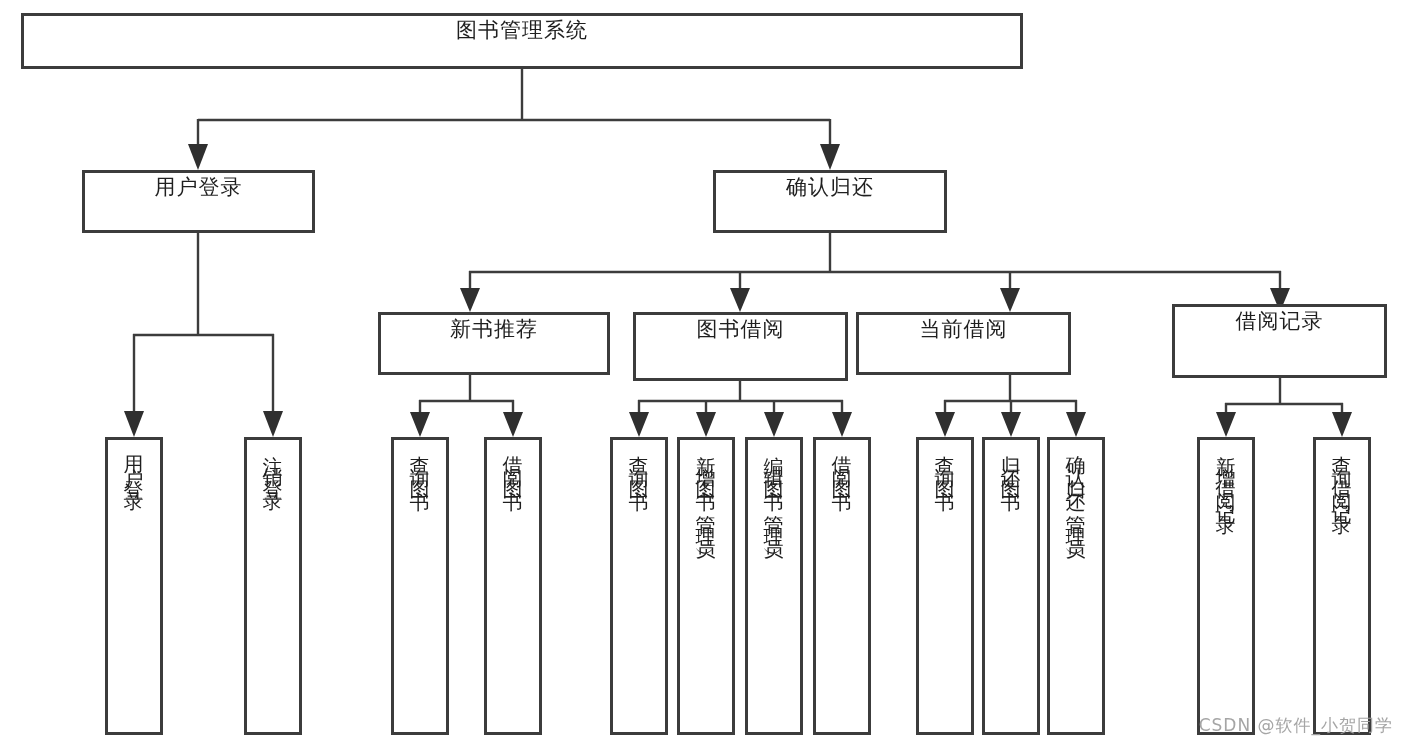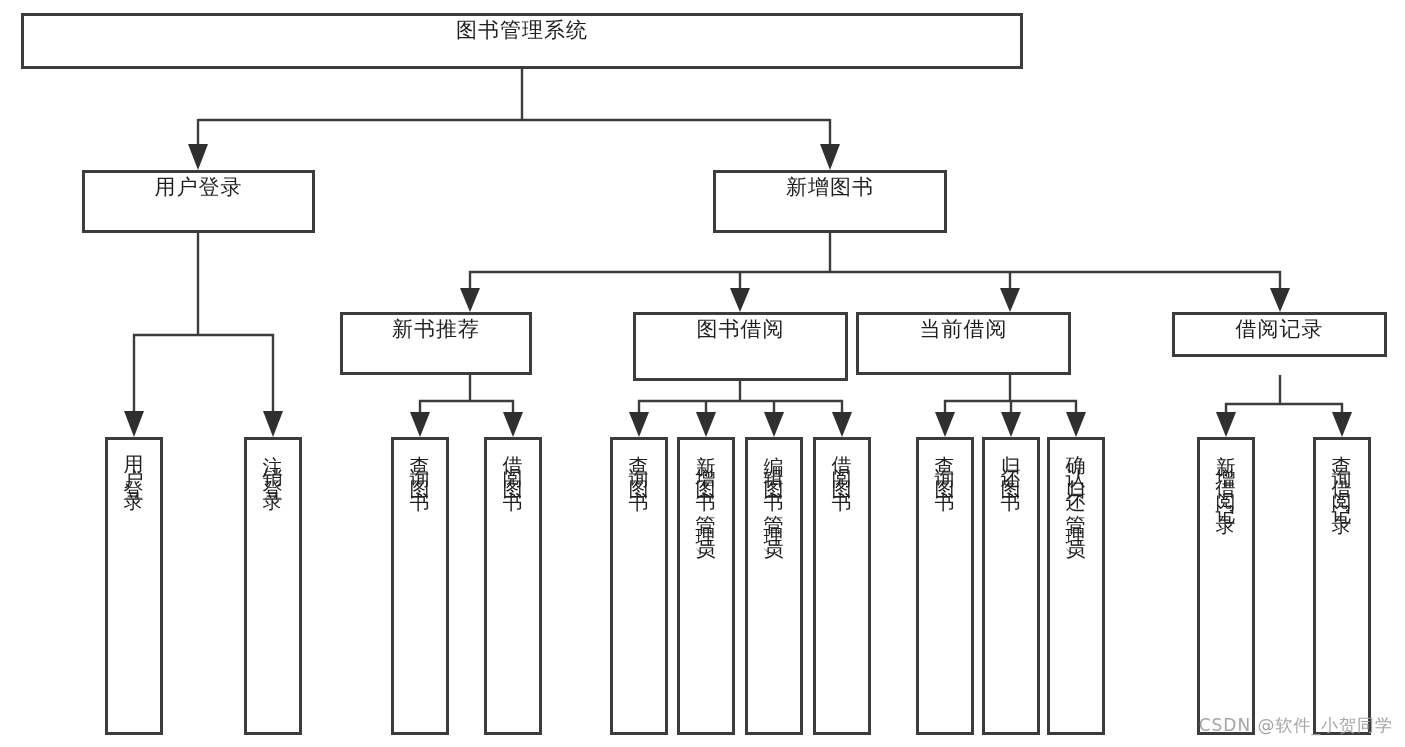--- a/index.html
+++ b/index.html
@@ -130,33 +130,33 @@
   </svg>
 
   <div class="node h-node" style="left:21px;top:13px;width:1002px;height:56px">
     <span>图书管理系统</span>
   </div>
 
   <div class="node h-node" style="left:82px;top:170px;width:233px;height:63px">
     <span>用户登录</span>
   </div>
   <div class="node h-node" style="left:713px;top:170px;width:234px;height:63px">
-    <span>新增图书</span>
-  </div>
-
-  <div class="node h-node" style="left:340px;top:312px;width:192px;height:63px">
+    <span>确认归还</span>
+  </div>
+
+  <div class="node h-node" style="left:378px;top:312px;width:232px;height:63px">
     <span>新书推荐</span>
   </div>
   <div class="node h-node" style="left:633px;top:312px;width:215px;height:69px">
     <span>图书借阅</span>
   </div>
   <div class="node h-node" style="left:856px;top:312px;width:215px;height:63px">
     <span>当前借阅</span>
   </div>
-  <div class="node h-node" style="left:1172px;top:312px;width:215px;height:45px">
+  <div class="node h-node" style="left:1172px;top:304px;width:215px;height:74px">
     <span>借阅记录</span>
   </div>
 
   <div class="node leaf" style="left:105px;top:437px;width:58px;height:298px">
     <span>用户登录</span>
   </div>
   <div class="node leaf" style="left:244px;top:437px;width:58px;height:298px">
     <span>注销登录</span>
   </div>
 

